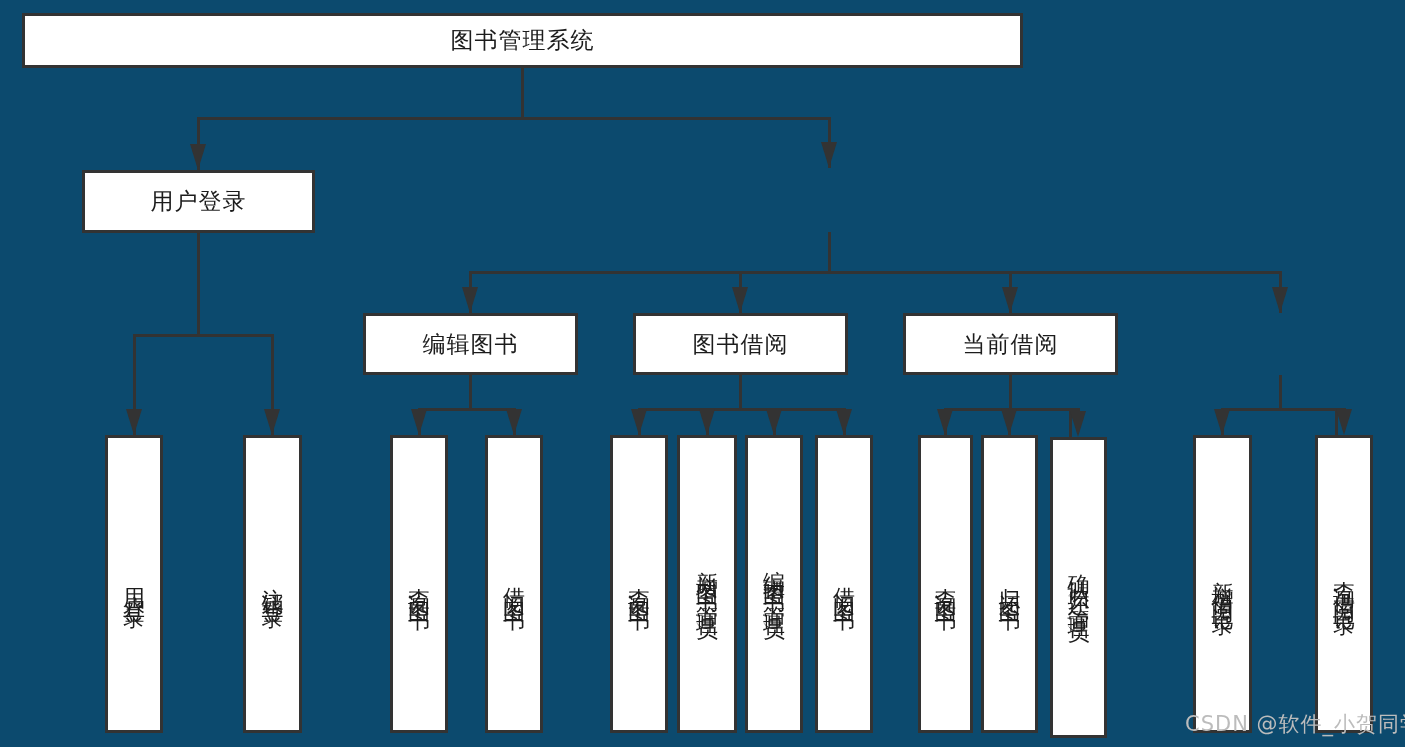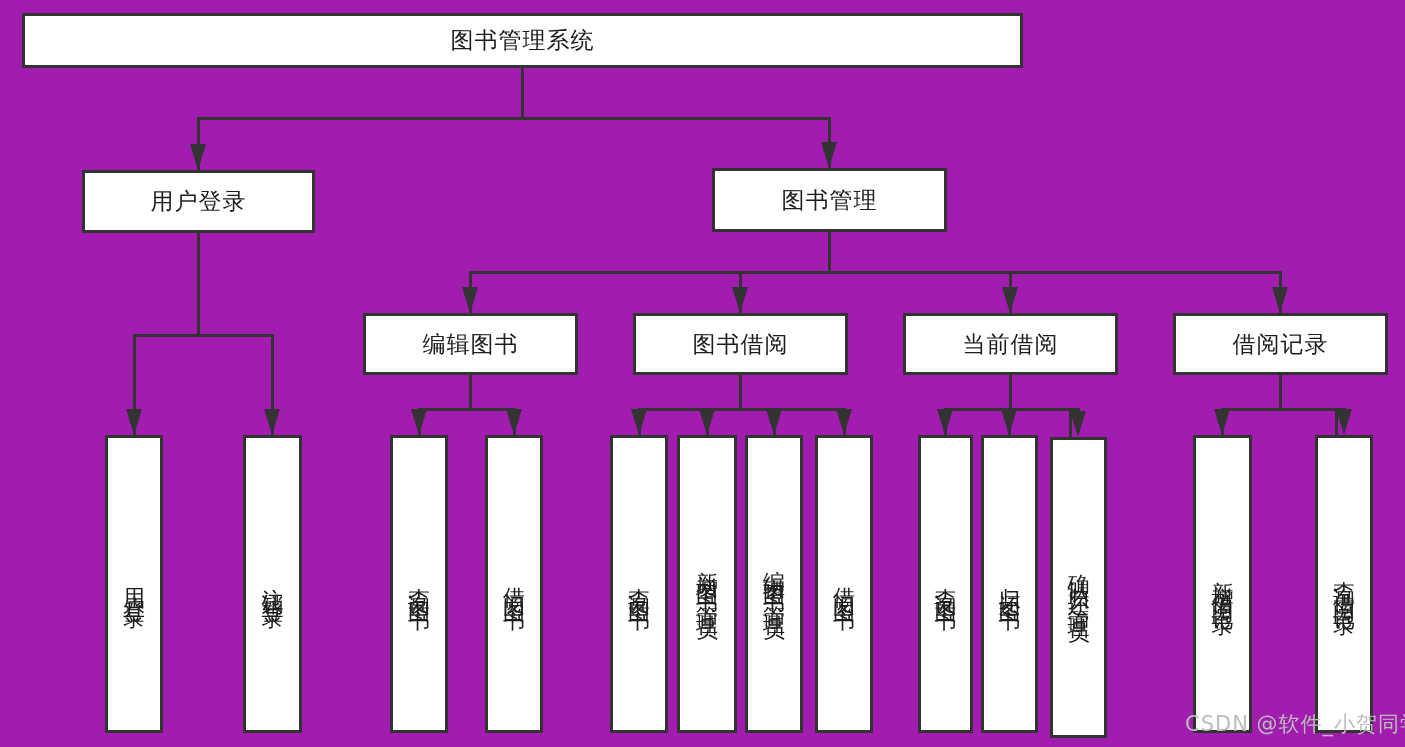--- a/index.html
+++ b/index.html
@@ -1,17 +1,17 @@
 <!DOCTYPE html>
 <html><head>
 <meta charset="utf-8">
 <style>
   html,body{margin:0;padding:0;background:#ffffff;}
   #canvas{
-    position:relative;width:1405px;height:747px;background:#a21caf;overflow:hidden;
+    position:relative;width:1405px;height:747px;background:#0c4a6e;overflow:hidden;
     font-family:"DejaVu Sans","Liberation Sans",sans-serif;
   }
   .b{position:absolute;background:#fff;border:3px solid #333;box-sizing:border-box;
      display:flex;align-items:center;justify-content:center;color:#1c1c1c;}
   .hb{font-size:23px;letter-spacing:1px;}
   .vb>span{writing-mode:vertical-rl;text-orientation:mixed;font-size:22px;
      letter-spacing:7px;line-height:1;color:#1c1c1c;}
   .ln{position:absolute;background:#333;}
   .ar{position:absolute;width:0;height:0;border-left:8px solid transparent;
      border-right:8px solid transparent;border-top:26px solid #333;}
@@ -83,35 +83,29 @@
   <div class="ar" style="left:1214px;top:409px;"></div>
   <div class="ar" style="left:1336px;top:409px;"></div>
 
   <div class="b hb" style="left:22px;top:13px;width:1001px;height:55px;">
     <span>图书管理系统</span>
   </div>
 
   <div class="b hb" style="left:82px;top:170px;width:233px;height:63px;">
     <span>用户登录</span>
   </div>
-  <div class="b hb" style="left:712px;top:168px;width:235px;height:64px;">
-    <span>图书管理</span>
-  </div>
 
   <div class="b hb" style="left:363px;top:313px;width:215px;height:62px;">
     <span>编辑图书</span>
   </div>
   <div class="b hb" style="left:633px;top:313px;width:215px;height:62px;">
     <span>图书借阅</span>
   </div>
   <div class="b hb" style="left:903px;top:313px;width:215px;height:62px;">
     <span>当前借阅</span>
-  </div>
-  <div class="b hb" style="left:1173px;top:313px;width:215px;height:62px;">
-    <span>借阅记录</span>
   </div>
 
   <div class="b vb" style="left:105px;top:435px;width:58px;height:298px;">
     <span>用户登录</span>
   </div>
   <div class="b vb" style="left:243px;top:435px;width:59px;height:298px;">
     <span>注销登录</span>
   </div>
 
   <div class="b vb" style="left:390px;top:435px;width:58px;height:298px;">

